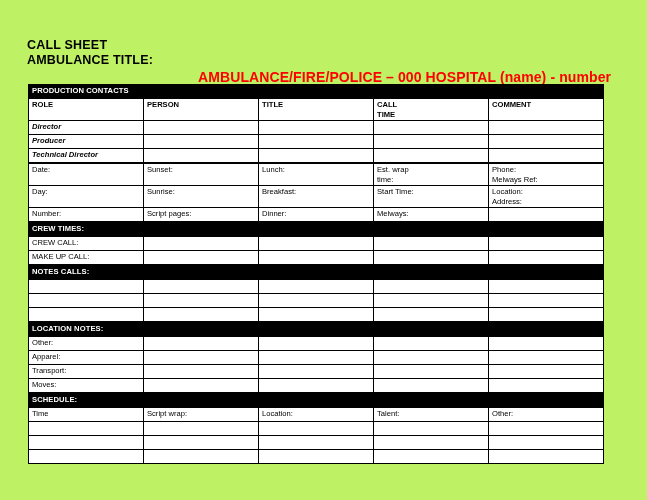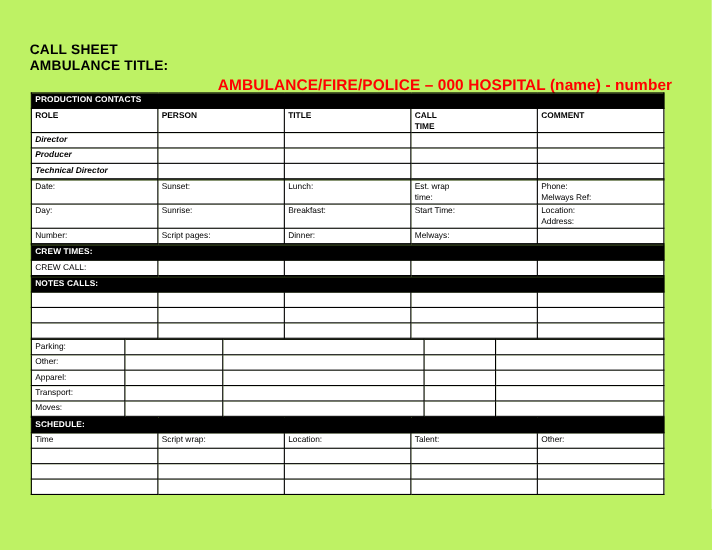--- a/index.html
+++ b/index.html
@@ -184,20 +184,27 @@
           <tr>
         <td class="bar" colspan="5">CREW TIMES:</td>
       </tr>
       <tr>
         <td style="width:78px">CREW CALL:</td>
         <td style="width:82px"></td>
         <td style="width:176px"></td>
         <td style="width:58px"></td>
         <td></td>
       </tr>
+      <tr>
+        <td>MAKE UP CALL:</td>
+        <td></td>
+        <td></td>
+        <td></td>
+        <td></td>
+      </tr>
     </tbody>
       </table>
 
     <table class="grid">
       <tbody>
           <tr>
         <td class="bar" colspan="5">NOTES CALLS:</td>
       </tr>
       <tr>
         <td style="width:78px"></td>
@@ -218,26 +225,22 @@
         <td></td>
         <td></td>
         <td></td>
         <td></td>
       </tr>
     </tbody>
       </table>
 
     <table class="grid">
       <tbody>
-      <tr>
-        <td style="width:78px">Parking:</td>
-        <td style="width:82px"></td>
-        <td style="width:176px"></td>
-        <td style="width:58px"></td>
-        <td></td>
+          <tr>
+        <td class="bar" colspan="5">LOCATION NOTES:</td>
       </tr>
       <tr>
         <td>Other:</td>
         <td></td>
         <td></td>
         <td></td>
         <td></td>
       </tr>
       <tr>
         <td>Apparel:</td>

